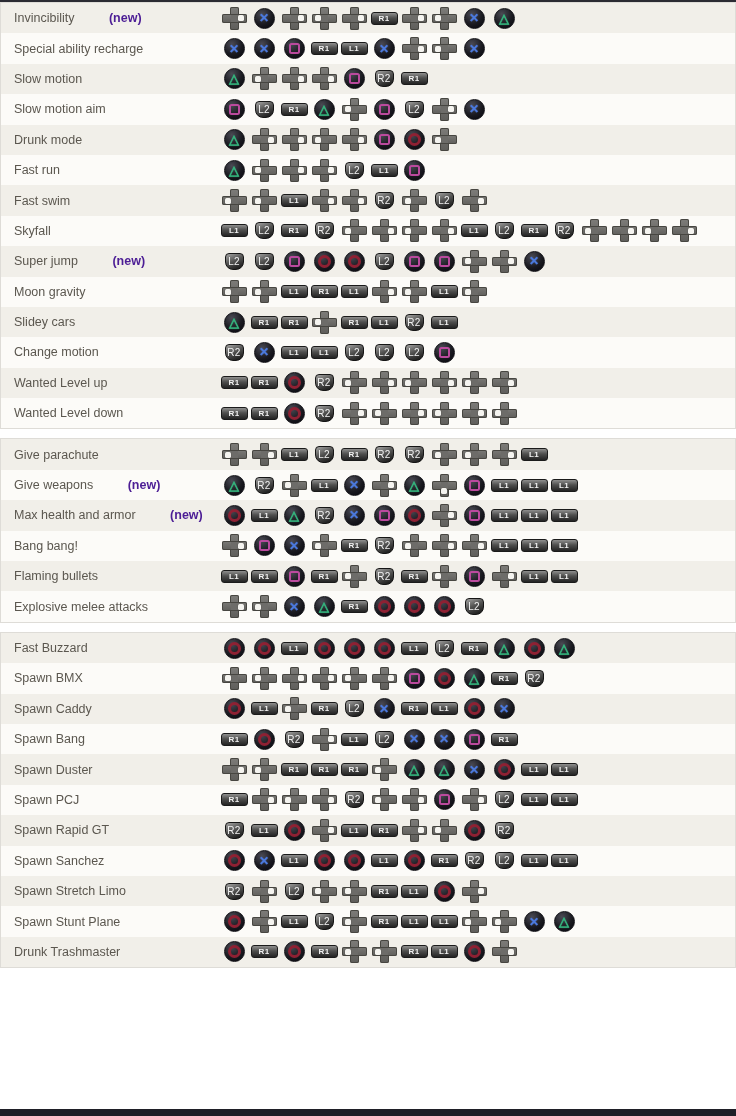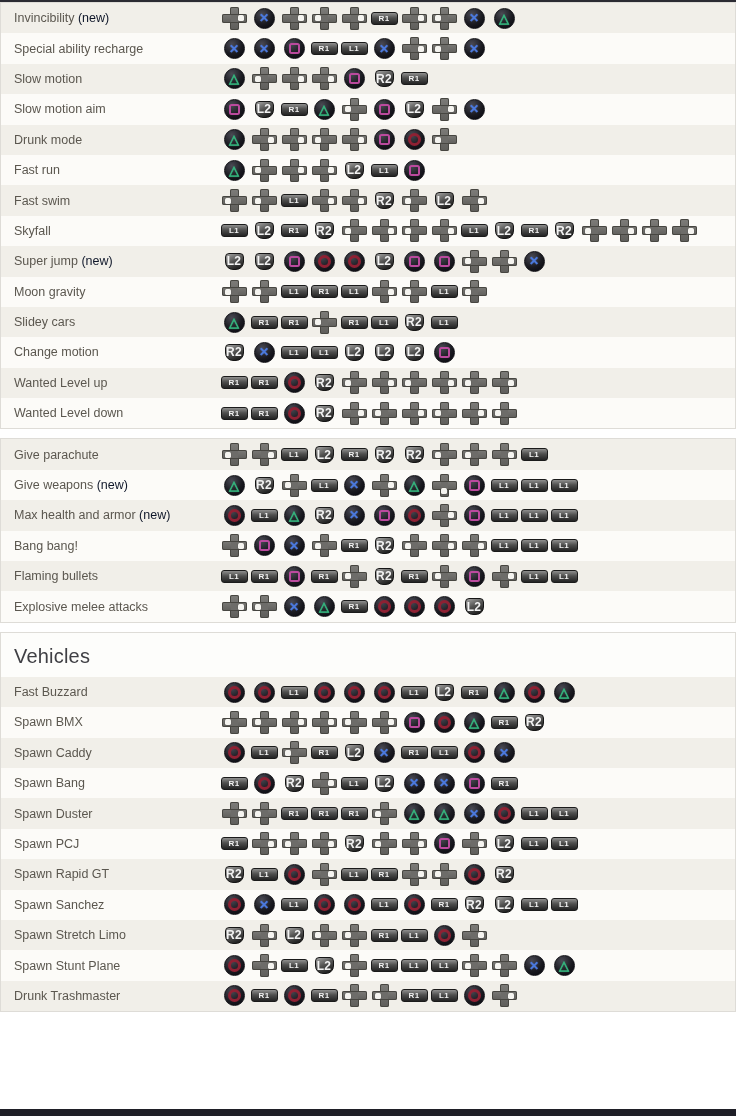--- a/index.html
+++ b/index.html
@@ -17,21 +17,21 @@
     margin:0;padding:12px 13px 9px;font-size:20px;font-weight:400;color:#3f3f44;
     letter-spacing:.2px;background:#fdfdfb;
   }
   .cheat-row{
     display:flex;align-items:center;height:30.4px;background:#fcfbf8;
   }
   .cheat-row.striped{background:#f1efe9;}
   .cheat-label{
     flex:0 0 205px;padding-left:13px;font-size:12.5px;color:#5b574f;white-space:nowrap;
   }
-  .new-flag{font-weight:normal;color:#0f172a;}
+  .new-flag{font-weight:bold;color:#4c1d95;margin-left:31px;}
   .combo{display:flex;align-items:center;}
   .icon-cell{width:30px;display:flex;align-items:center;justify-content:center;flex:0 0 30px;}
   
   .dpad{position:relative;width:25px;height:23px;}
   .dpad .vbar{position:absolute;left:8px;top:0;width:9px;height:23px;border-radius:2px;
     background:linear-gradient(180deg,#7d7c79,#5e5d5a);box-shadow:inset 0 0 0 1px #474641;}
   .dpad .hbar{position:absolute;left:0;top:7px;width:25px;height:9px;border-radius:2px;
     background:linear-gradient(180deg,#7a7976,#605f5c);box-shadow:inset 0 0 0 1px #474641;}
   .dpad .core{position:absolute;left:9px;top:8px;width:7px;height:7px;background:#6d6c69;}
   .dpad .ind{position:absolute;width:6px;height:6px;background:#f5f4f0;border-radius:1.5px;
@@ -54,21 +54,21 @@
   
   .sh{
     width:27px;height:13px;border-radius:3px;box-sizing:border-box;
     background:linear-gradient(180deg,#8f8f8e,#4f4f4e 45%,#232323);
     border:1px solid #1b1b1b;color:#f2f2f2;font-size:8px;font-weight:bold;
     display:flex;align-items:center;justify-content:center;letter-spacing:.3px;
   }
   .tr{
     width:19px;height:17px;border-radius:4px 4px 8px 8px;box-sizing:border-box;
     background:linear-gradient(155deg,#a6a6a5,#555554 45%,#151515 95%);
-    border:1px solid #161616;color:#f2f2f2;font-size:12px;font-weight:bold;
+    border:1px solid #161616;color:#f2f2f2;font-size:10px;font-weight:normal;
     display:flex;align-items:center;justify-content:center;letter-spacing:.3px;
   }
 </style>
 </head>
 <body>
 
 <div class="top-edge"></div>
 <div id="sections-root">
     <section class="section-card">
       <div class="cheat-row striped">
@@ -1233,21 +1233,20 @@
               <span class="ring circle" style="border-color: rgb(142, 33, 51);"></span>
             </span>
           </span>
           <span class="icon-cell">
             <span class="tr">L2</span>
           </span>
         </div>
       </div>
     </section>
     <section class="section-card">
-      <h2 class="section-title">Vehicles</h2>
       <div class="cheat-row striped">
         <div class="cheat-label"><span>Fast Buzzard</span></div>
         <div class="combo">
           <span class="icon-cell">
             <span class="face">
               <span class="ring circle" style="border-color: rgb(142, 33, 51);"></span>
             </span>
           </span>
           <span class="icon-cell">
             <span class="face">

